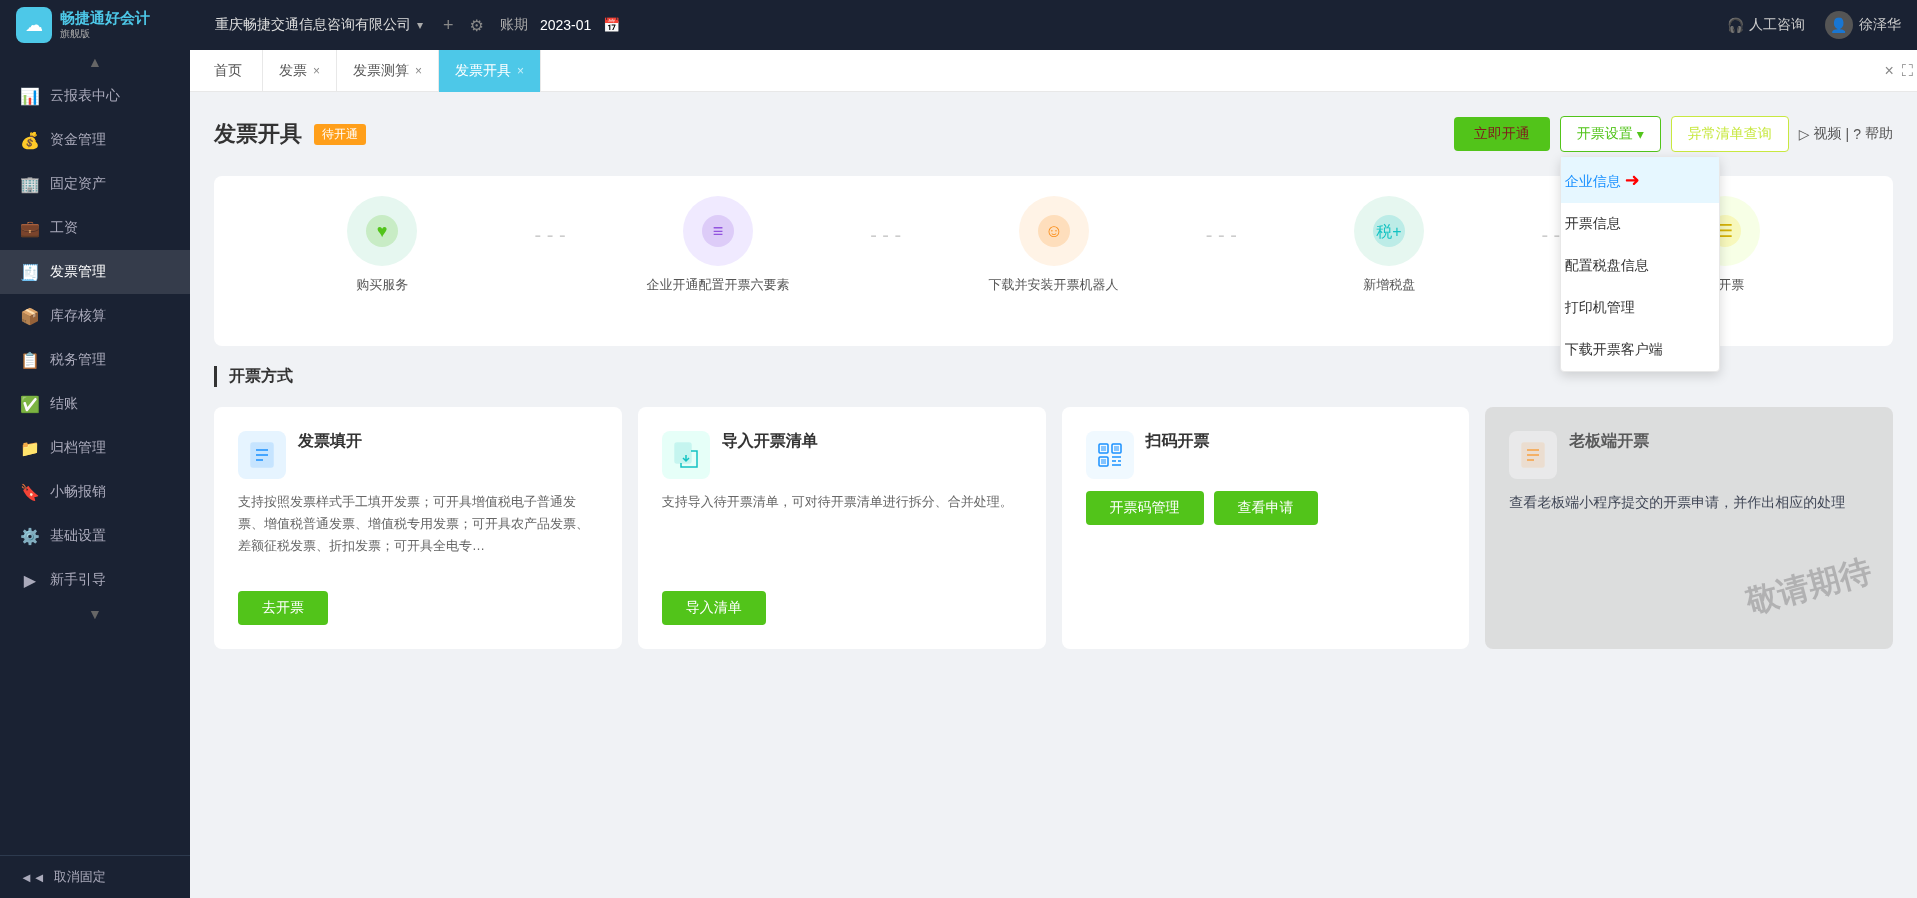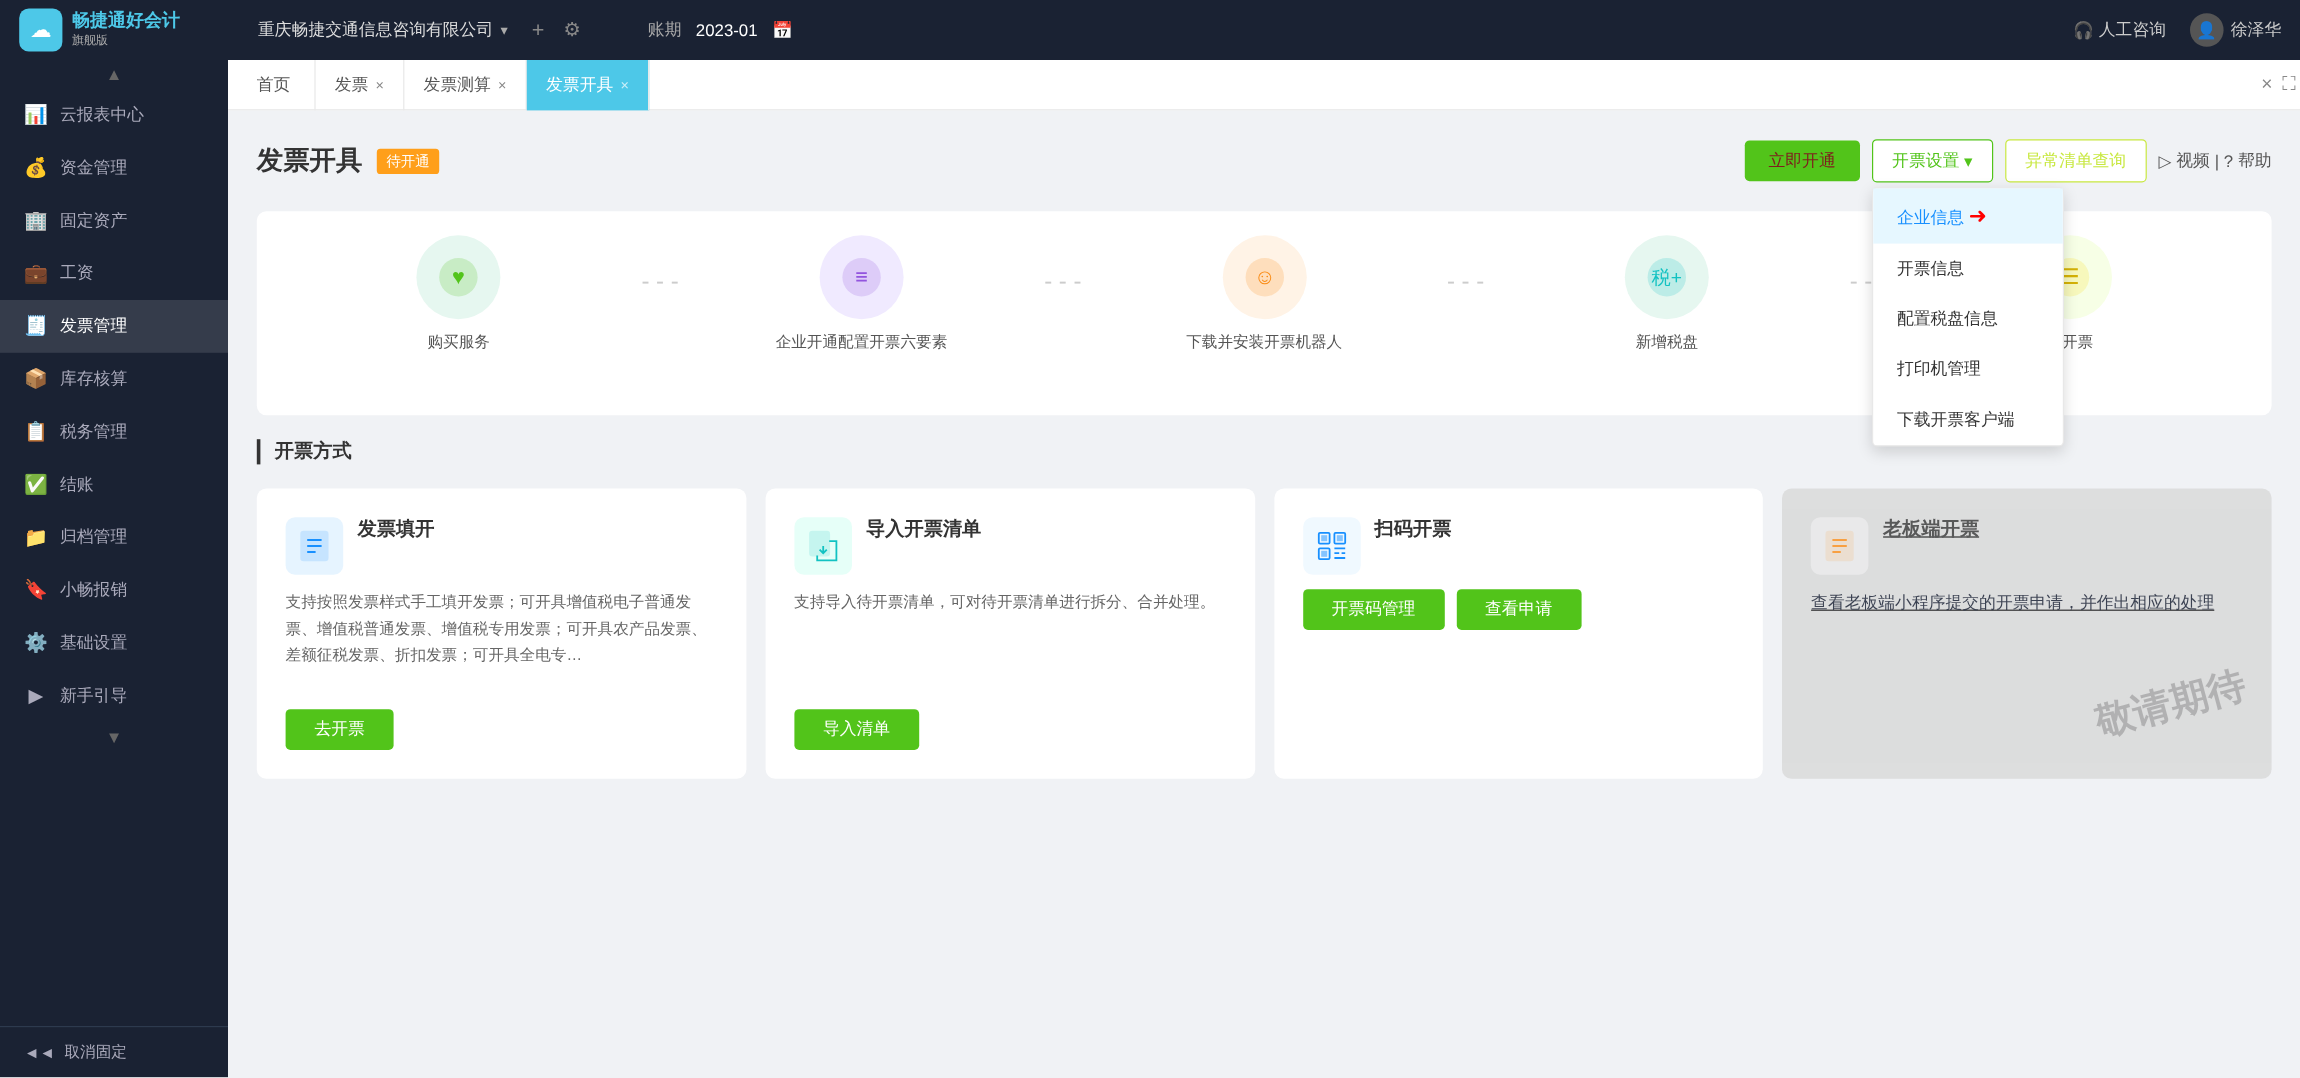--- a/index.html
+++ b/index.html
@@ -13,21 +13,21 @@
     .content-area { flex: 1; display: flex; flex-direction: column; background: #f0f2f5; overflow: hidden; }
 
     
     .logo-area { display: flex; align-items: center; gap: 8px; width: 175px; }
     .logo-icon { width: 36px; height: 36px; background: #4dc8e8; border-radius: 8px; display: flex; align-items: center; justify-content: center; color: white; font-size: 18px; }
     .logo-text { color: #4dc8e8; font-size: 15px; font-weight: bold; line-height: 1.2; }
     .logo-sub { color: #aaa; font-size: 10px; }
     .company-selector { display: flex; align-items: center; gap: 6px; color: #ddd; font-size: 14px; cursor: pointer; margin-left: 8px; }
     .company-selector .chevron { color: #aaa; font-size: 12px; }
     .top-bar-actions { display: flex; align-items: center; gap: 12px; color: #ddd; font-size: 14px; }
-    .period-label { color: #aaa; margin-left: 40px; }
+    .period-label { color: #aaa; }
     .period-value { color: #fff; font-weight: 500; }
     .calendar-icon { color: #aaa; cursor: pointer; }
     .top-bar-right { margin-left: auto; display: flex; align-items: center; gap: 20px; color: #ccc; font-size: 14px; }
     .user-info { display: flex; align-items: center; gap: 6px; cursor: pointer; }
     .user-avatar { width: 28px; height: 28px; border-radius: 50%; background: #555; display: flex; align-items: center; justify-content: center; color: #ccc; font-size: 14px; }
     .help-btn { display: flex; align-items: center; gap: 4px; cursor: pointer; }
 
     
     .tabs-bar { background: #fff; display: flex; align-items: center; padding: 0 4px; height: 42px; border-bottom: 1px solid #e8e8e8; flex-shrink: 0; gap: 0; }
     .tab { display: flex; align-items: center; gap: 6px; padding: 0 16px; height: 42px; cursor: pointer; border-right: 1px solid #e8e8e8; font-size: 14px; color: #555; position: relative; }
@@ -67,35 +67,35 @@
     .step-icon-wrap.purple { background: #f0eaff; }
     .step-icon-wrap.orange { background: #fff3e6; }
     .step-icon-wrap.teal { background: #e6f7f0; }
     .step-icon-wrap.yellow-green { background: #f7ffe6; }
     .step-label { font-size: 13px; color: #555; text-align: center; }
     .step-arrow { color: #ccc; font-size: 20px; margin: 0 8px; margin-bottom: 20px; }
 
     
     .methods-grid { display: grid; grid-template-columns: repeat(4, 1fr); gap: 16px; }
     .method-card { background: #fff; border-radius: 8px; padding: 24px; position: relative; }
-    .method-card.disabled { background: #e8e8e8; opacity: 0.8; text-decoration: underline; }
+    .method-card.disabled { background: #e8e8e8; opacity: 0.8; }
     .method-header { display: flex; align-items: flex-start; gap: 12px; margin-bottom: 12px; }
     .method-icon { width: 48px; height: 48px; border-radius: 8px; display: flex; align-items: center; justify-content: center; font-size: 22px; }
     .method-icon.blue { background: #e6f4ff; color: #1890ff; }
     .method-icon.cyan { background: #e6fff8; color: #13c2c2; }
     .method-icon.teal2 { background: #f0f9ff; color: #1890ff; }
     .method-title { font-size: 16px; font-weight: 600; color: #333; }
     .method-desc { font-size: 13px; color: #666; line-height: 1.7; margin-bottom: 20px; min-height: 80px; }
     .method-btn { display: inline-block; background: #52c41a; color: #fff; border: none; padding: 8px 24px; border-radius: 4px; cursor: pointer; font-size: 14px; }
     .pending-overlay { position: absolute; bottom: 16px; right: 16px; font-size: 28px; color: rgba(0,0,0,0.2); transform: rotate(-15deg); font-weight: bold; }
     .disabled-text { font-size: 14px; color: #0f172a; line-height: 1.7; }
 
     
     .dropdown-menu { position: absolute; top: 100%; left: 0; background: #fff; border: 1px solid #e8e8e8; border-radius: 4px; box-shadow: 0 4px 12px rgba(0,0,0,0.15); z-index: 1000; min-width: 160px; margin-top: 4px; }
-    .dropdown-item { padding: 12px 20px; cursor: pointer; color: #333; font-size: 14px; }
+    .dropdown-item { padding: 12px 4px; cursor: pointer; color: #333; font-size: 14px; }
     .dropdown-item.active-item { background: #e6f7ff; color: #1890ff; }
     .red-arrow { color: red; font-size: 18px; display: inline-block; }
 
     
     .settings-dropdown-container { position: relative; }
 
     
     .add-btn { color: #888; font-size: 18px; cursor: pointer; background: none; border: none; margin-left: 4px; }
     .settings-btn { color: #888; font-size: 16px; cursor: pointer; background: none; border: none; }
   </style>

